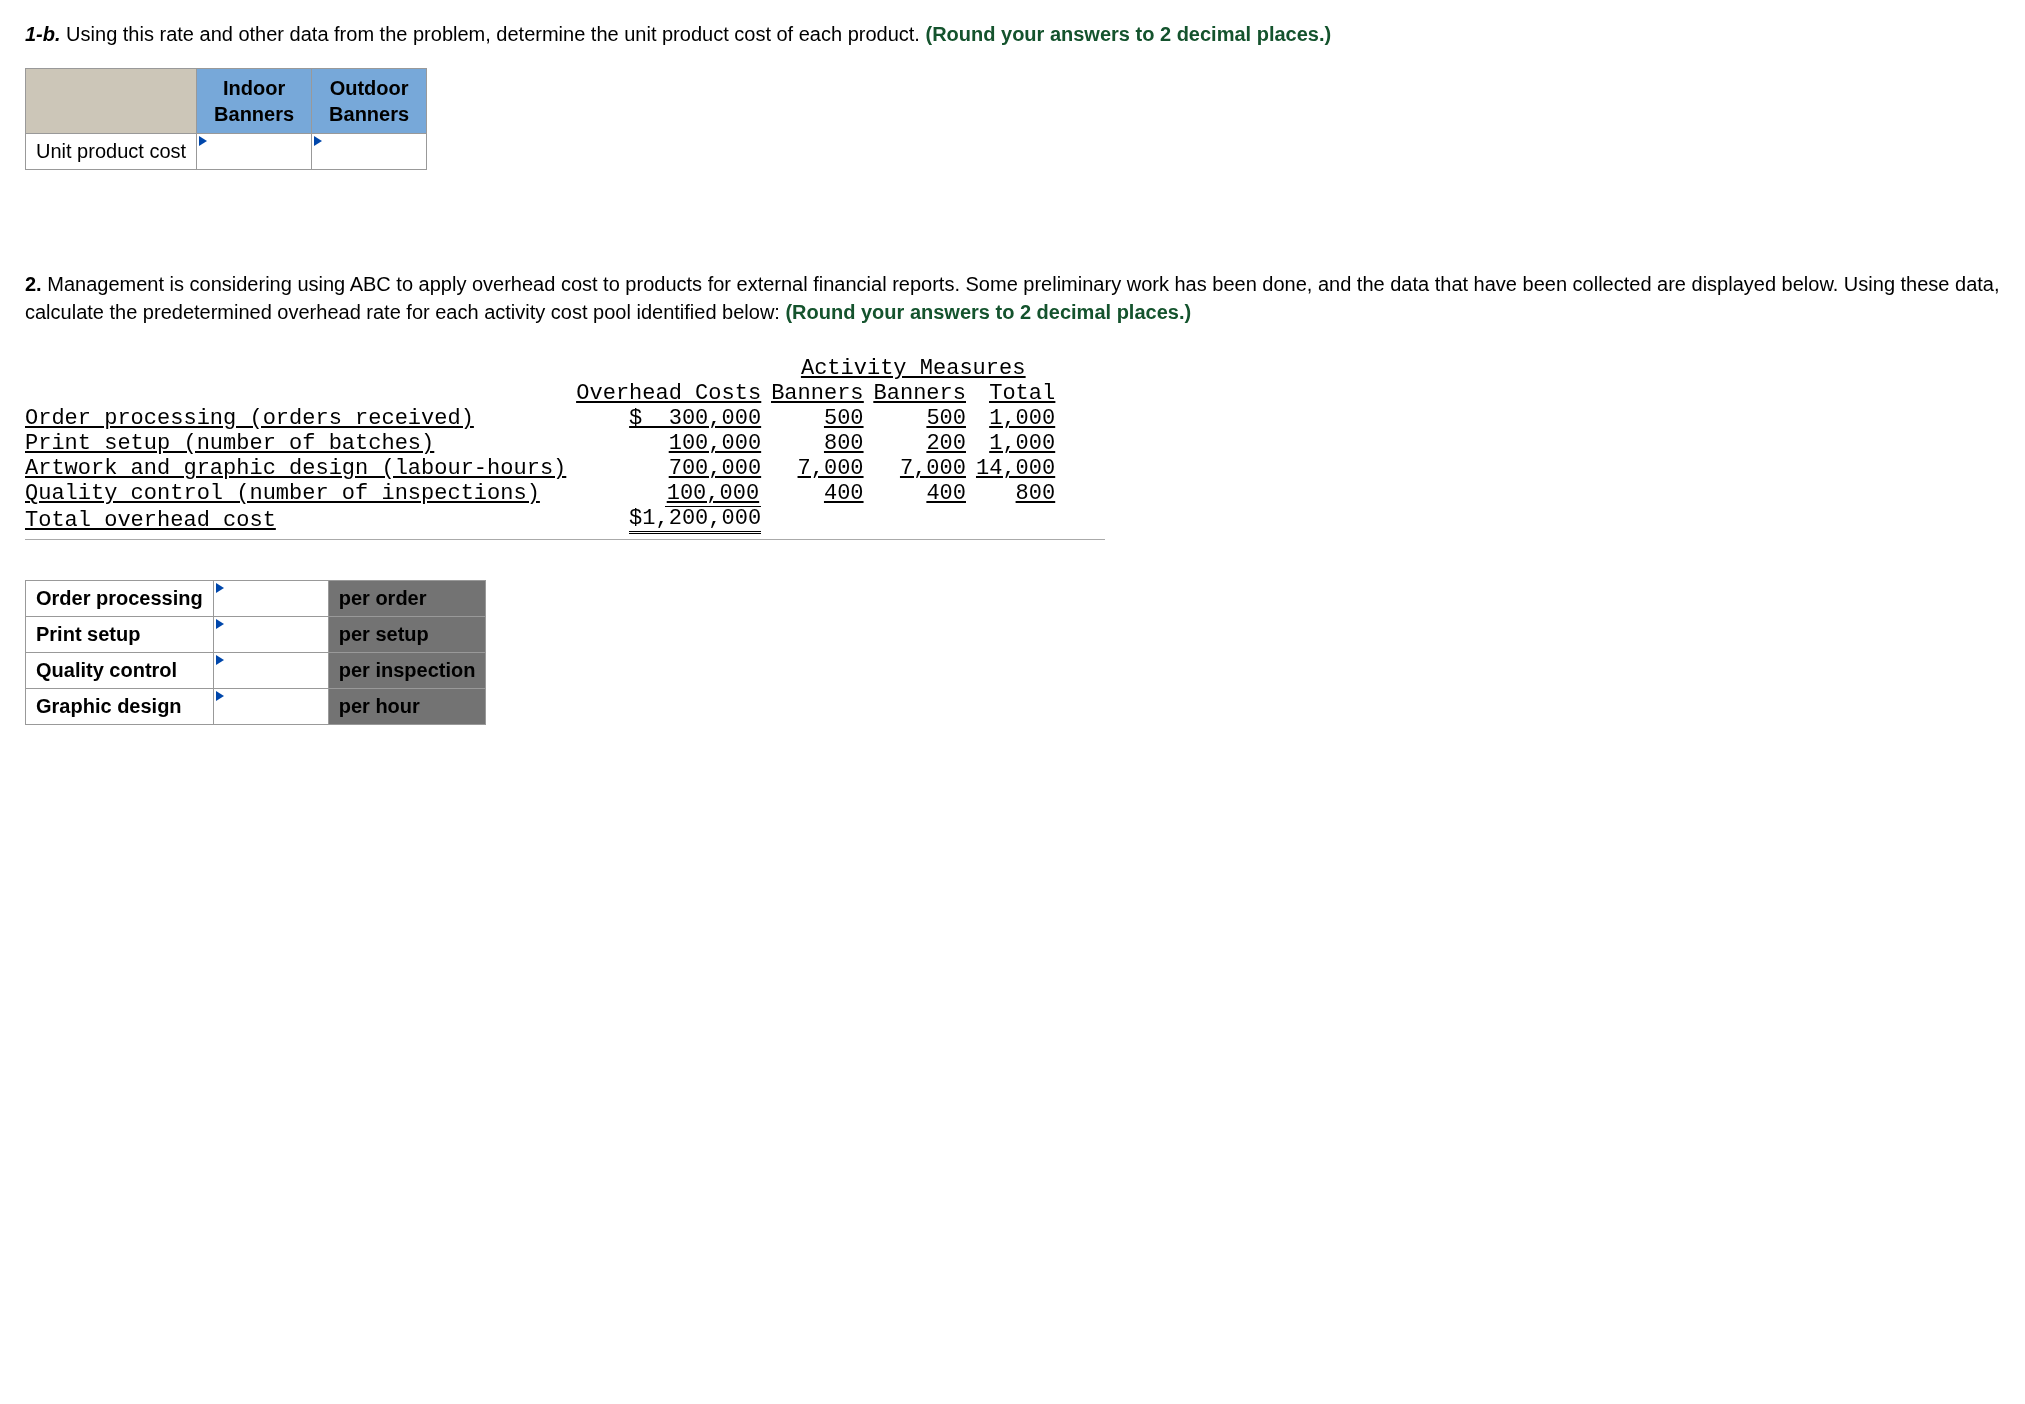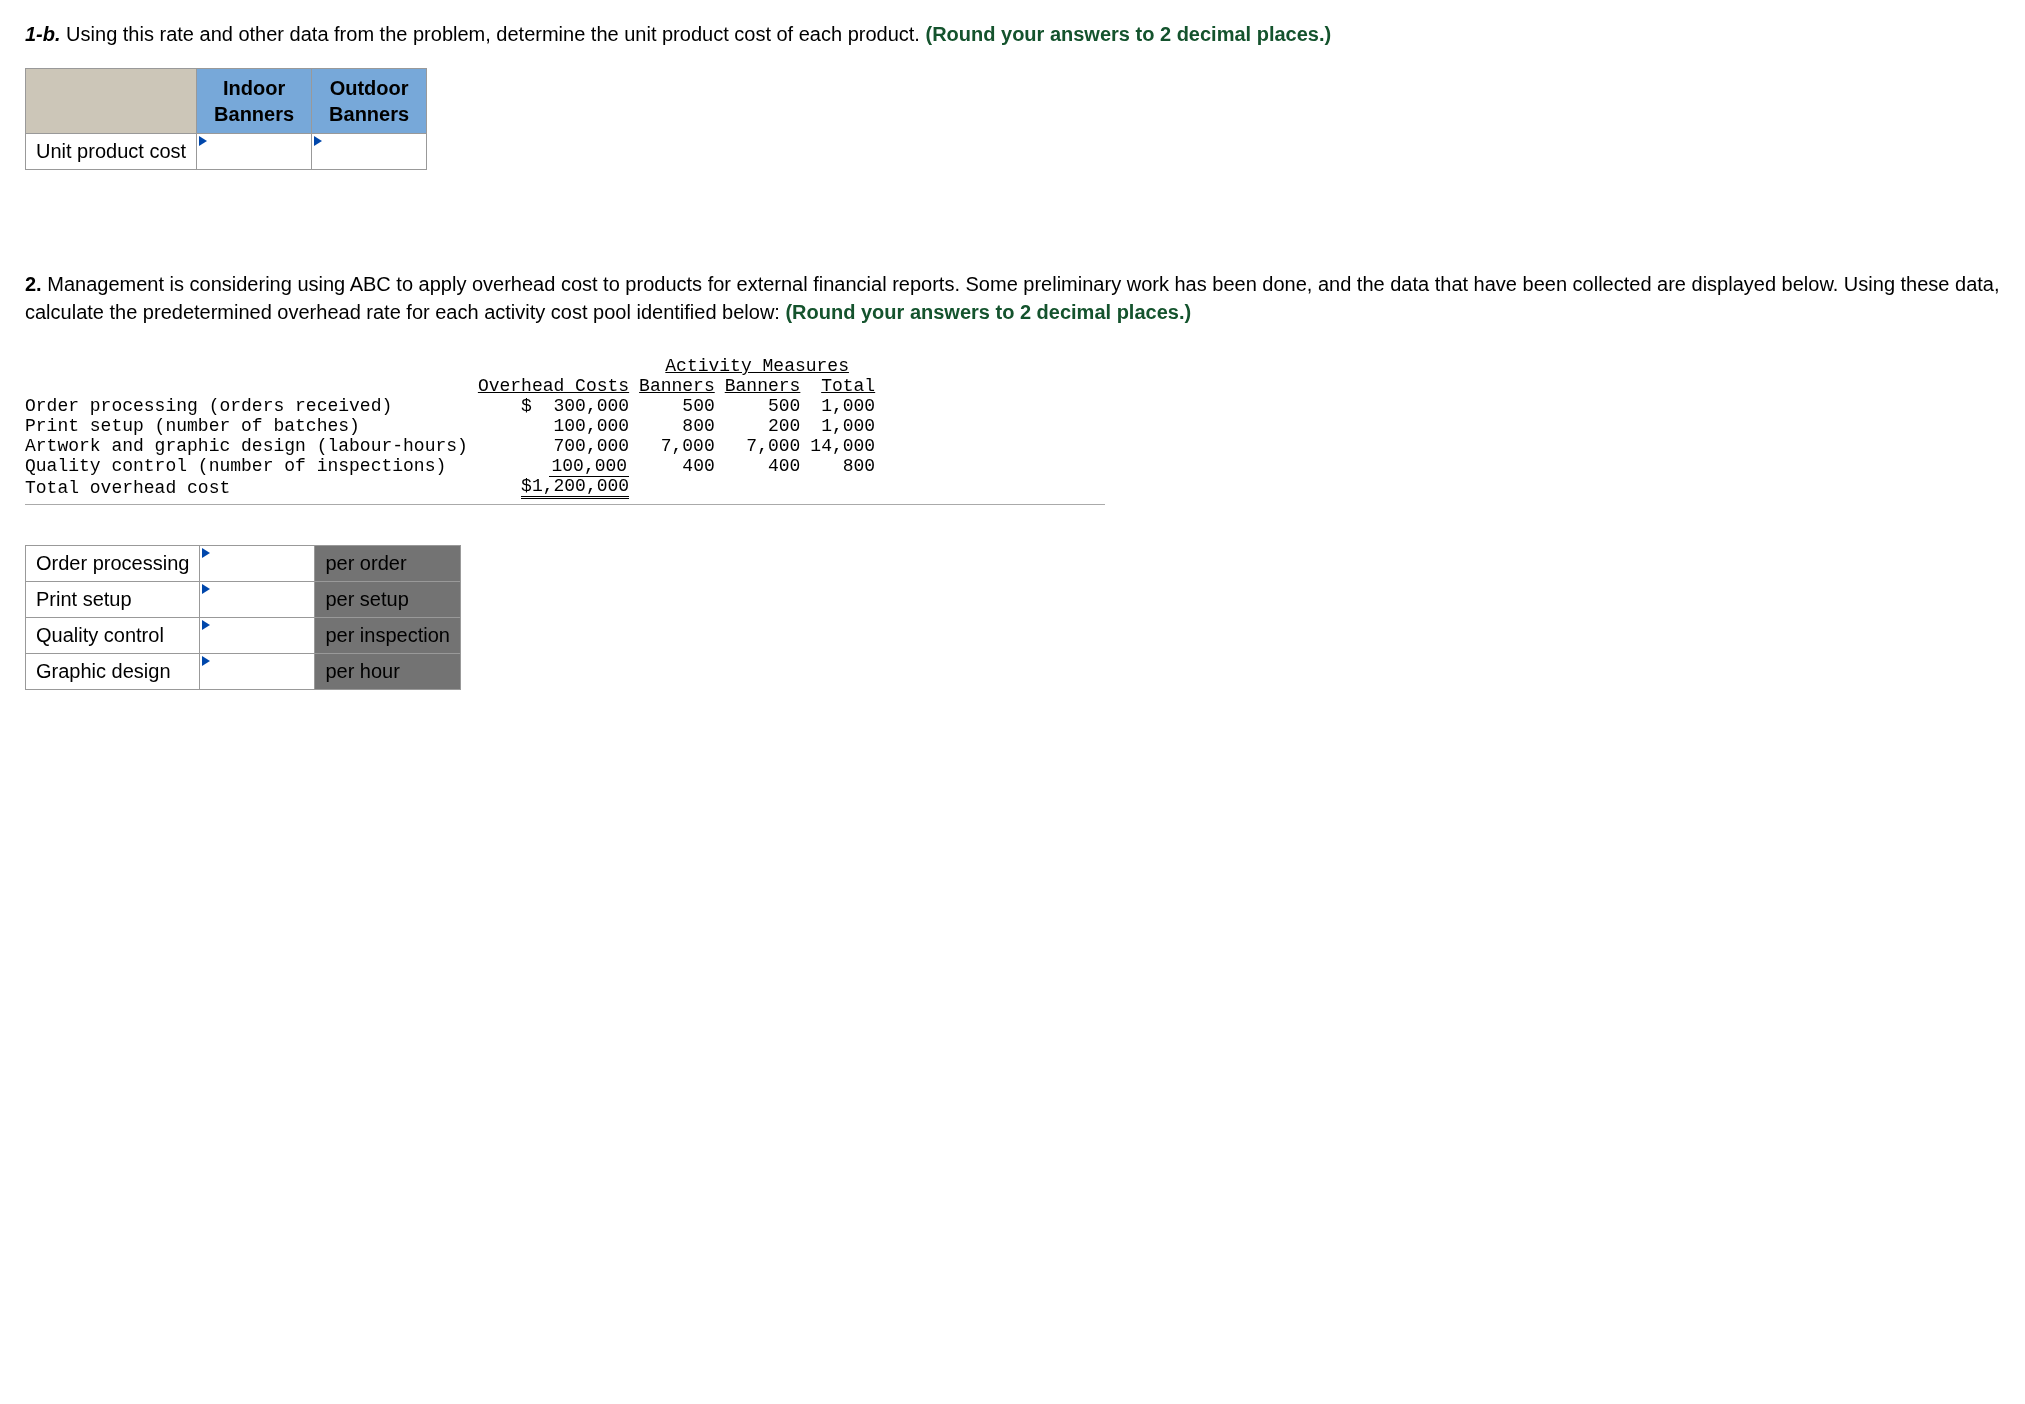--- a/index.html
+++ b/index.html
@@ -61,40 +61,42 @@
       text-align: left;
       white-space: nowrap;
     }
     .section2 { margin-top: 100px; }
     .data-block {
       margin-top: 30px;
       margin-bottom: 20px;
     }
     .mono-table {
       font-family: "Courier New", monospace;
-      font-size: 18px;
+      font-size: 22px;
       border-collapse: collapse;
       white-space: pre;
+      text-decoration: underline;
     }
     .mono-table td { padding: 0 10px 0 0; }
     .mono-table .rt { text-align: right; }
     .mono-table .ctr { text-align: center; }
     .mono-table .uline { text-decoration: underline; }
     .mono-table tr.total-row td.dunder-wrap span {
       display: inline-block;
       border-bottom: 3px double #000;
     }
     .act-table {
       border-collapse: collapse;
       margin-top: 40px;
       font-size: 20px;
     }
     .act-table th, .act-table td {
       border: 1px solid #999;
       padding: 6px 10px;
+      font-weight: bold;
     }
     .act-table th {
       background: #77a8d9;
       font-weight: bold;
       text-align: center;
     }
     .wide-header { width: 300px; }
     .faded-rule {
       border-top: 1px solid #aaa;
       margin-top: 5px;

